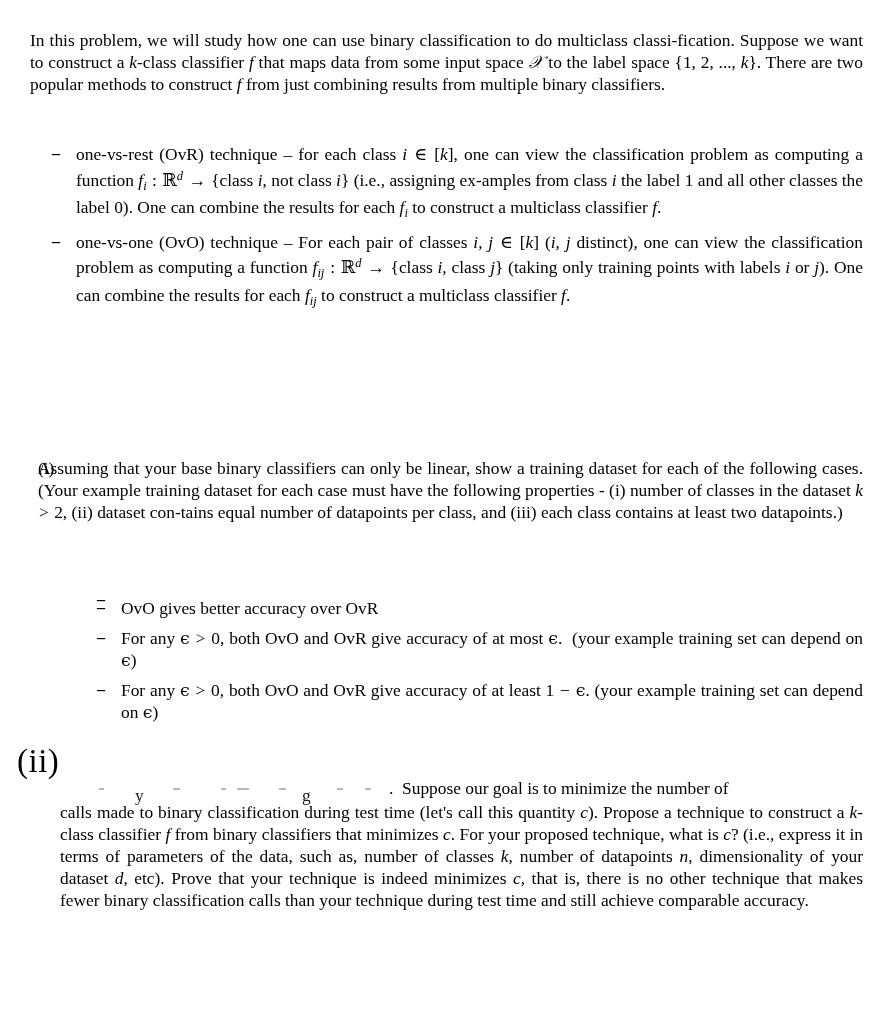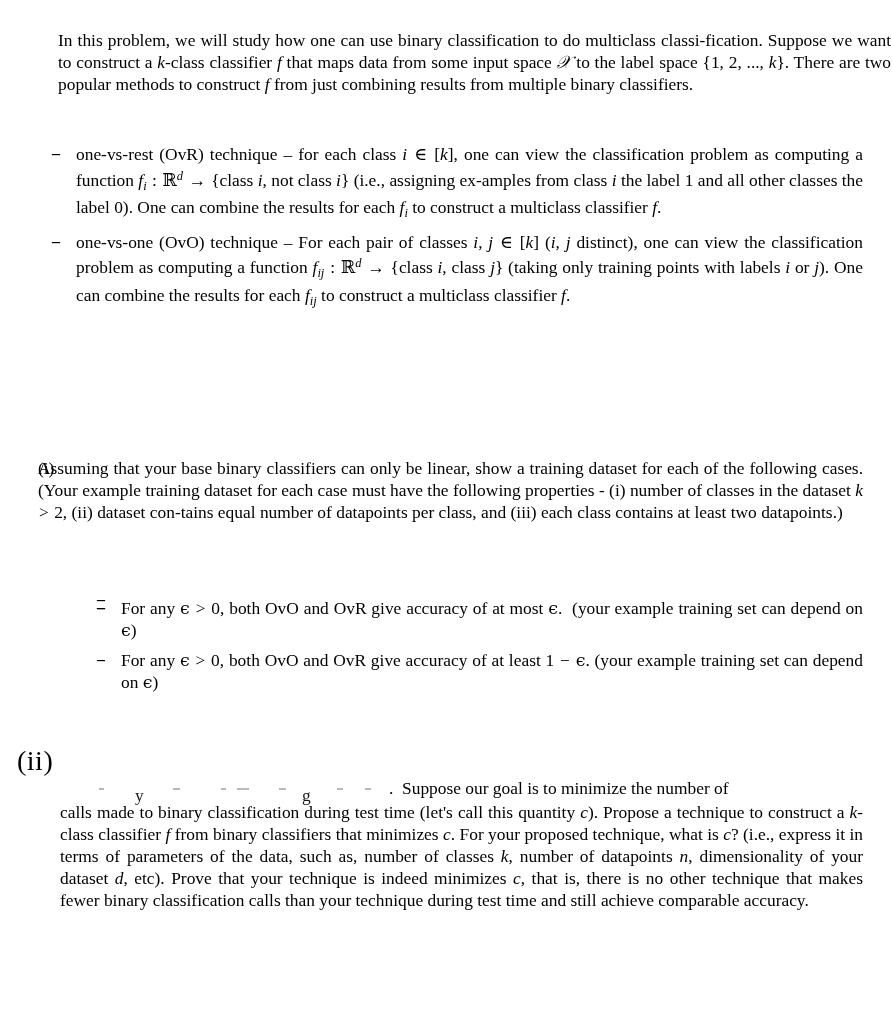--- a/index.html
+++ b/index.html
@@ -32,21 +32,20 @@
     text-align: justify;
     text-justify: inter-word;
     hyphens: manual;
   }
 
   
   #intro {
     left: 30px;
     top: 29px;
     width: 833px;
-    margin-left: 28px;
   }
 
   
   .bullet-list {
     position: absolute;
     left: 50px;
     width: 813px;
   }
   #outer-bullets { top: 143px; }
 
@@ -91,21 +90,21 @@
     padding-left: 24px;
     margin-bottom: 8px;
   }
   #inner-bullets .dash { left: 0; }
 
   
   #item-ii-marker {
     position: absolute;
     left: 17px;
     top: 745px;
-    font-size: 28px;
+    font-size: 33px;
     line-height: 32px;
     letter-spacing: 0.5px;
   }
   
   #item-ii-redacted {
     position: absolute;
     left: 97px;
     top: 779px;
     width: 766px;
     height: 22px;
@@ -216,20 +215,21 @@
   </div>
 
   <div class="bullet-list" id="inner-bullets">
 
     <div class="bullet-item">
       <span class="dash">–</span>
     </div>
 
     <div class="bullet-item">
       <span class="dash">–</span>
+      <span>OvO gives better accuracy over OvR</span>
     </div>
 
     <div class="bullet-item">
       <span class="dash">–</span>
       <span>For any
         <span class="eps">ϵ</span> <span class="op">&gt;</span> 0, both OvO and OvR give accuracy of at most
         <span class="eps">ϵ</span>.&nbsp; (your example training set can depend on <span class="eps">ϵ</span>)</span>
     </div>
 
     <div class="bullet-item">

